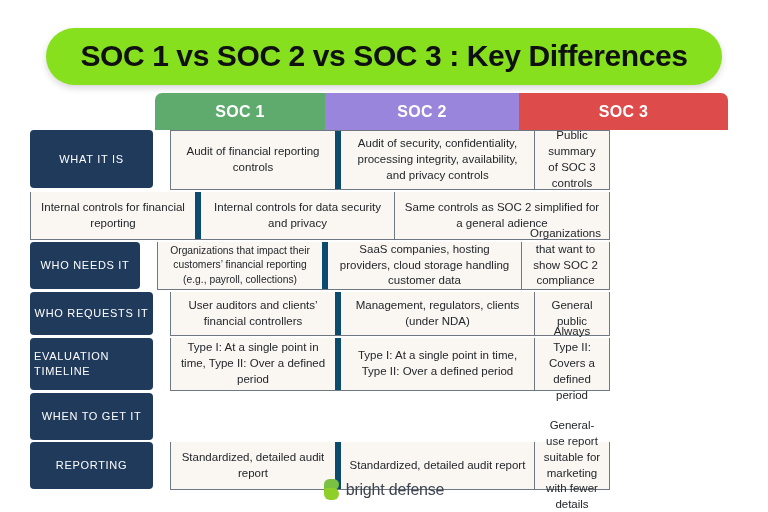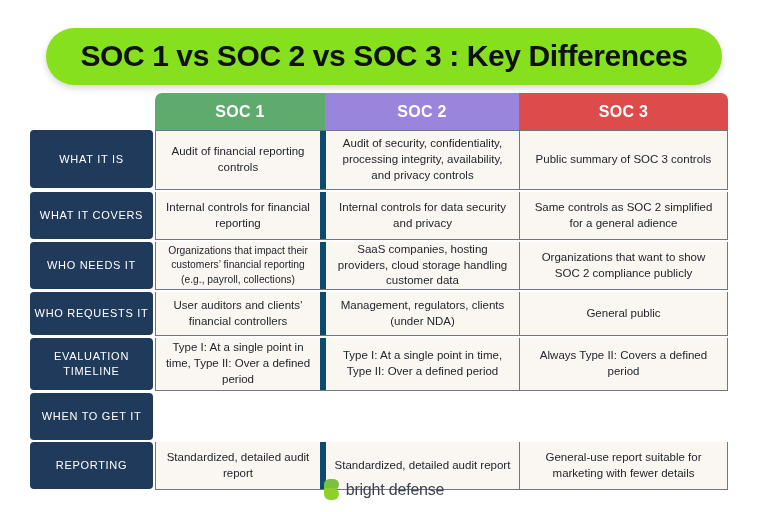--- a/index.html
+++ b/index.html
@@ -37,21 +37,21 @@
     letter-spacing: -0.4px;
     white-space: nowrap;
     line-height: 1.1;
   }
 
   
   .table {
     position: absolute;
     left: 30px;
     top: 93px;
-    width: 698px;
+    width: 580px;
   }
   .thead {
     display: flex;
     height: 37px;
     margin-left: 125px;
     width: 573px;
   }
   .th {
     display: flex;
     align-items: center;
@@ -78,23 +78,23 @@
 
   .row-label {
     width: 123px;
     background: #203a5c;
     color: #ffffff;
     font-size: 11px;
     letter-spacing: 0.7px;
     display: flex;
     align-items: center;
     justify-content: center;
-    text-align: center;
+    text-align: left;
     border-radius: 4px;
-    margin-right: 2px;
+    margin-right: 17px;
     line-height: 1.35;
     padding: 0 4px;
     box-sizing: border-box;
   }
   .cells {
     display: flex;
     flex: 1;
     background: #faf7f2;
     border: 1px solid #6f7782;
     border-top: none;
@@ -186,21 +186,20 @@
     <div class="tr">
       <div class="row-label h1">WHAT IT IS</div>
       <div class="cells">
         <div class="td td-1 h1">Audit of financial reporting controls</div>
         <div class="td td-2 h1">Audit of security, confidentiality, processing integrity, availability, and privacy controls</div>
         <div class="td td-3 h1">Public summary of SOC 3 controls</div>
       </div>
     </div>
 
     <div class="tr">
-      <div class="row-label h2">WHAT IT COVERS</div>
       <div class="cells">
         <div class="td td-1 h2">Internal controls for financial reporting</div>
         <div class="td td-2 h2">Internal controls for data security and privacy</div>
         <div class="td td-3 h2">Same controls as SOC 2 simplified for a general adience</div>
       </div>
     </div>
 
     <div class="tr">
       <div class="row-label h3">WHO NEEDS IT</div>
       <div class="cells">

